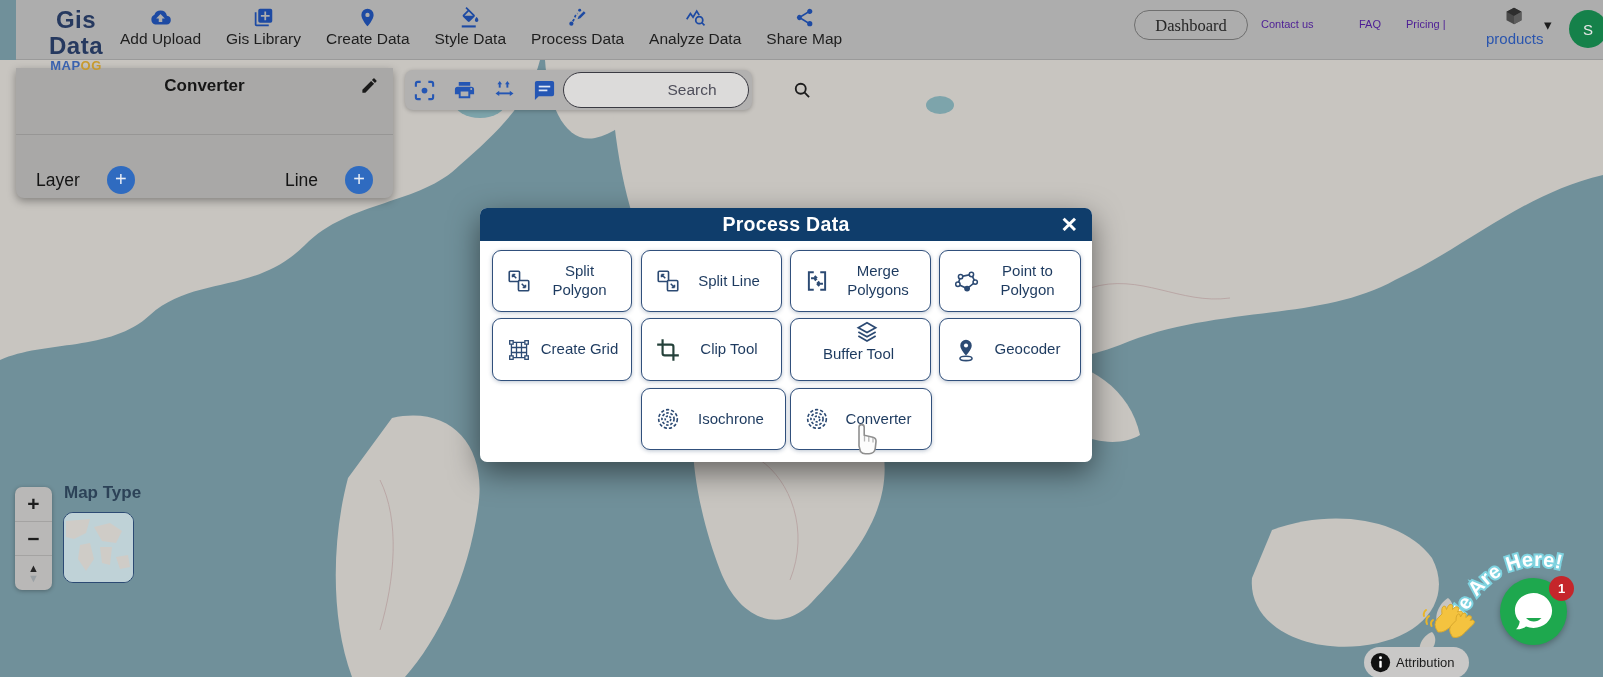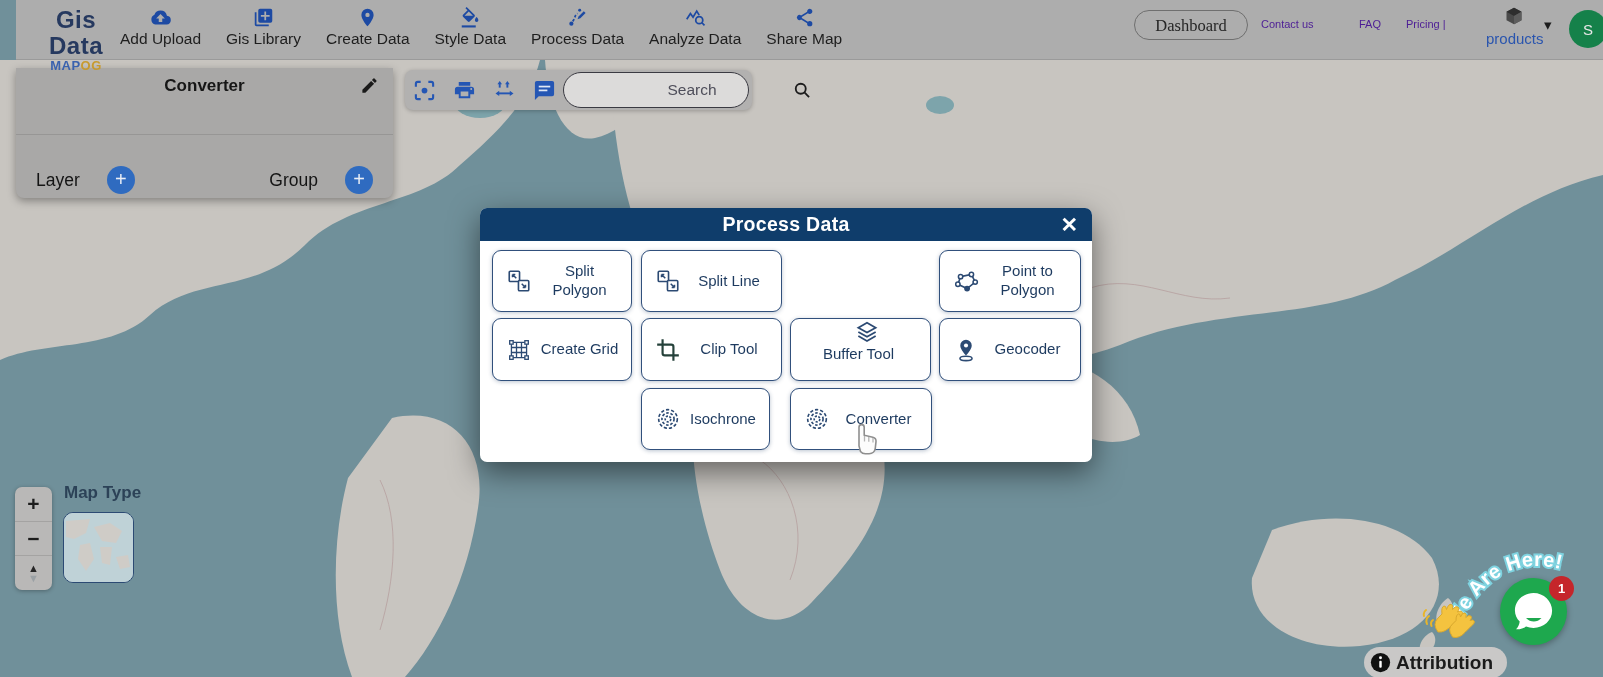--- a/index.html
+++ b/index.html
@@ -57,21 +57,21 @@
   .zs-up { color:#262626; } .zs-down { color:#9ba1a5; }
   .maptype-label { position:absolute; left:64px; top:483px; font-size:17px; font-weight:bold; color:#2c4257; z-index:10; }
   .maptype-thumb { position:absolute; left:63px; top:512px; width:71px; height:71px; border:1.6px solid #2c4a73; border-radius:10px; overflow:hidden; z-index:10; cursor:pointer; background:#b9cdd2; }
 
   
   .wah-svg { position:absolute; left:1446px; top:526px; z-index:25; }
   .hands-svg { position:absolute; left:1422px; top:588px; z-index:25; }
   .chat-fab { position:absolute; left:1500px; top:578px; width:67px; height:67px; border-radius:50%; background:#1EA84E; z-index:24; cursor:pointer; box-shadow:0 2px 6px rgba(0,0,0,.3); }
   .chat-badge { position:absolute; left:1549px; top:576px; width:25px; height:25px; border-radius:50%; background:#C5262B; color:#fff; font-size:13px; font-weight:bold; display:flex; align-items:center; justify-content:center; z-index:26; }
   .attribution { position:absolute; left:1364px; top:647px; height:31px; padding:0 14px 0 6px; background:#C9C8C7; border-radius:16px; display:flex; align-items:center; gap:5px; z-index:25; cursor:pointer; }
-  .attribution .alabel { font-size:19px; color:#1b1b1b;font-weight:bold; }
+  .attribution .alabel { font-size:13px; color:#1b1b1b; }
 
   .cursor-svg { position:absolute; left:850px; top:419px; z-index:60; pointer-events:none; }
 </style>
 </head>
 <body>
 
 <div class="screen">
 
   <svg width="1603" height="617" viewBox="0 0 1603 617" style="position:absolute;left:0;top:60px;">
     <rect x="0" y="0" width="1603" height="617" fill="#70909A"></rect>
@@ -195,21 +195,21 @@
       </svg>
     <div class="lp-divider"></div>
     <div class="lp-row">
       <div class="lp-add">
         <span>Layer</span>
         <span class="plus-btn">
             <span>+</span>
           </span>
       </div>
       <div class="lp-add">
-        <span>Group</span>
+        <span>Line</span>
         <span class="plus-btn">
             <span>+</span>
           </span>
       </div>
     </div>
   </div>
 
   <div class="map-toolbar">
     <div class="tb-icons">
       <svg class="tb-icon" viewBox="0 0 24 24">
@@ -272,20 +272,30 @@
             <rect x="3" y="3" width="9.5" height="9.5" rx="1"></rect>
             <rect x="11.5" y="11.5" width="9.5" height="9.5" rx="1"></rect>
           </g>
           <g stroke="#2c4a73" stroke-width="1.4" fill="none">
             <path d="M9.5 9.5 6 6M6 6h2.6M6 6v2.6"></path>
             <path d="M14.5 14.5l3.5 3.5M18 18h-2.6M18 18v-2.6"></path>
           </g>
         </svg>
       <span class="mlabel">Split Line</span>
     </div>
+    <div class="mbtn" style="left:310px;top:42px;width:141px;height:62px;">
+      <svg viewBox="0 0 24 24">
+          <g fill="none" stroke="#2c4a73" stroke-width="1.8">
+            <path d="M9 4H4.5v16H9M15 4h4.5v16H15"></path>
+            <path d="M6.5 9.5H12M12 9.5 9.8 7.4M12 9.5l-2.2 2.1"></path>
+            <path d="M17.5 14.5H12M12 14.5l2.2-2.1M12 14.5l2.2 2.1"></path>
+          </g>
+        </svg>
+      <span class="mlabel">Merge Polygons</span>
+    </div>
     <div class="mbtn" style="left:459px;top:42px;width:142px;height:62px;">
       <svg viewBox="0 0 24 24">
           <path d="M7 8 17 6l3.5 7L13 19 4.5 15Z" fill="none" stroke="#2c4a73" stroke-width="1.5"></path>
           <g stroke="#2c4a73" stroke-width="1.4">
             <circle cx="7" cy="8" r="2" fill="#fff"></circle>
             <circle cx="17" cy="6" r="2" fill="#fff"></circle>
             <circle cx="20.5" cy="13" r="2" fill="#fff"></circle>
             <circle cx="13" cy="19" r="2" fill="#2c4a73"></circle>
             <circle cx="4.5" cy="15" r="2" fill="#fff"></circle>
           </g>
@@ -327,21 +337,21 @@
     </div>
     <div class="mbtn" style="left:459px;top:110px;width:142px;height:63px;">
       <svg viewBox="0 0 24 24">
           <path d="M12 2.5A5.3 5.3 0 0 0 6.7 7.8C6.7 11.7 12 17 12 17s5.3-5.3 5.3-9.2A5.3 5.3 0 0 0 12 2.5z" fill="#2c4a73"></path>
           <circle cx="12" cy="7.8" r="1.9" fill="#fff"></circle>
           <ellipse cx="12" cy="19.8" rx="5.6" ry="2" fill="none" stroke="#2c4a73" stroke-width="1.4"></ellipse>
         </svg>
       <span class="mlabel">Geocoder</span>
     </div>
 
-    <div class="mbtn" style="left:161px;top:180px;width:129px;height:62px;">
+    <div class="mbtn" style="left:161px;top:180px;width:145px;height:62px;">
       <svg viewBox="0 0 24 24">
           <g fill="none" stroke="#2c4a73" stroke-width="1.5">
             <circle cx="12" cy="12" r="8.6" stroke-dasharray="3 1.8"></circle>
             <circle cx="12" cy="12" r="5.6" stroke-dasharray="2.4 1.6"></circle>
             <circle cx="12" cy="12" r="2.6" stroke-dasharray="2 1.3"></circle>
           </g>
         </svg>
       <span class="mlabel">Isochrone</span>
     </div>
     <div class="mbtn" style="left:310px;top:180px;width:142px;height:62px;">

